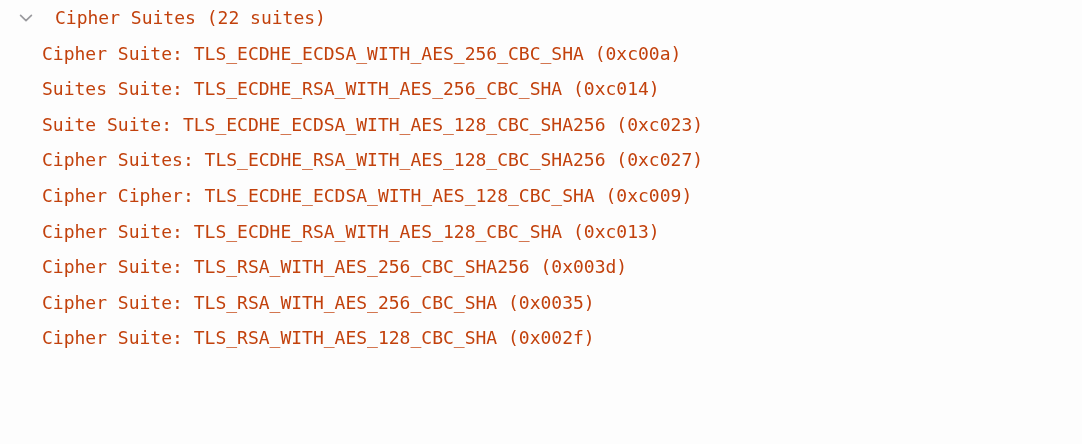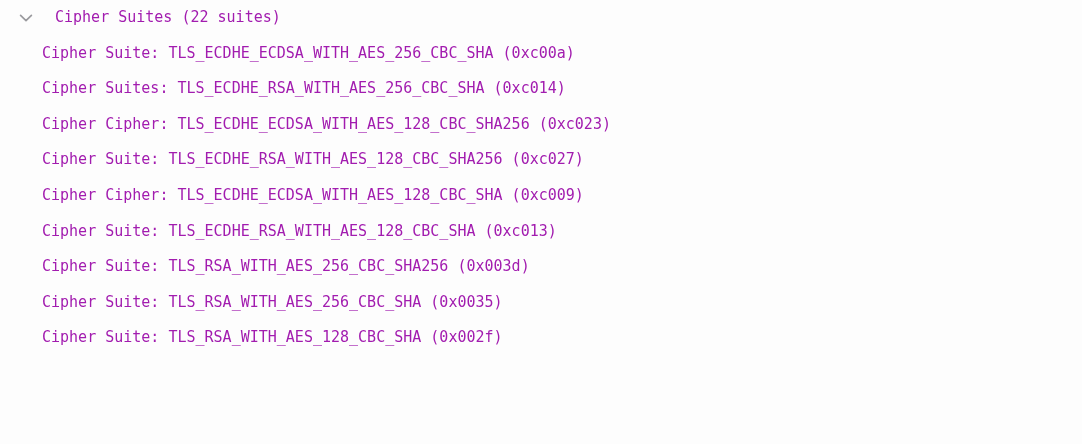--- a/index.html
+++ b/index.html
@@ -21,22 +21,22 @@
     height: 444px;
     overflow: hidden;
     background: #fdfdfd;
   }
 
   .node-row {
     position: relative;
     height: 35.6px;
     line-height: 35.6px;
     white-space: nowrap;
-    color: #a21caf;
-    font-size: 15px;
+    color: #c2410c;
+    font-size: 18px;
     letter-spacing: 0px;
     text-decoration: underline;
   }
 
   
   .group-header {
     padding-left: 0;
   }
 
   .twisty {
@@ -85,27 +85,27 @@
         <path d="M4.6 7.4 L10 12.6 L15.4 7.4" fill="none" stroke="#9a9a9e" stroke-width="1.7" stroke-linecap="round" stroke-linejoin="round"></path>
       </svg>
     </span>
     <span class="group-label">Cipher Suites (22 suites)</span>
   </div>
 
   <div class="node-row child-row">
     <span class="line-text">Cipher Suite: TLS_ECDHE_ECDSA_WITH_AES_256_CBC_SHA (0xc00a)</span>
   </div>
   <div class="node-row child-row">
-    <span class="line-text">Cipher Suites: TLS_ECDHE_RSA_WITH_AES_256_CBC_SHA (0xc014)</span>
+    <span class="line-text">Suites Suite: TLS_ECDHE_RSA_WITH_AES_256_CBC_SHA (0xc014)</span>
   </div>
   <div class="node-row child-row">
-    <span class="line-text">Cipher Cipher: TLS_ECDHE_ECDSA_WITH_AES_128_CBC_SHA256 (0xc023)</span>
+    <span class="line-text">Suite Suite: TLS_ECDHE_ECDSA_WITH_AES_128_CBC_SHA256 (0xc023)</span>
   </div>
   <div class="node-row child-row">
-    <span class="line-text">Cipher Suite: TLS_ECDHE_RSA_WITH_AES_128_CBC_SHA256 (0xc027)</span>
+    <span class="line-text">Cipher Suites: TLS_ECDHE_RSA_WITH_AES_128_CBC_SHA256 (0xc027)</span>
   </div>
   <div class="node-row child-row">
     <span class="line-text">Cipher Cipher: TLS_ECDHE_ECDSA_WITH_AES_128_CBC_SHA (0xc009)</span>
   </div>
   <div class="node-row child-row">
     <span class="line-text">Cipher Suite: TLS_ECDHE_RSA_WITH_AES_128_CBC_SHA (0xc013)</span>
   </div>
   <div class="node-row child-row">
     <span class="line-text">Cipher Suite: TLS_RSA_WITH_AES_256_CBC_SHA256 (0x003d)</span>
   </div>

